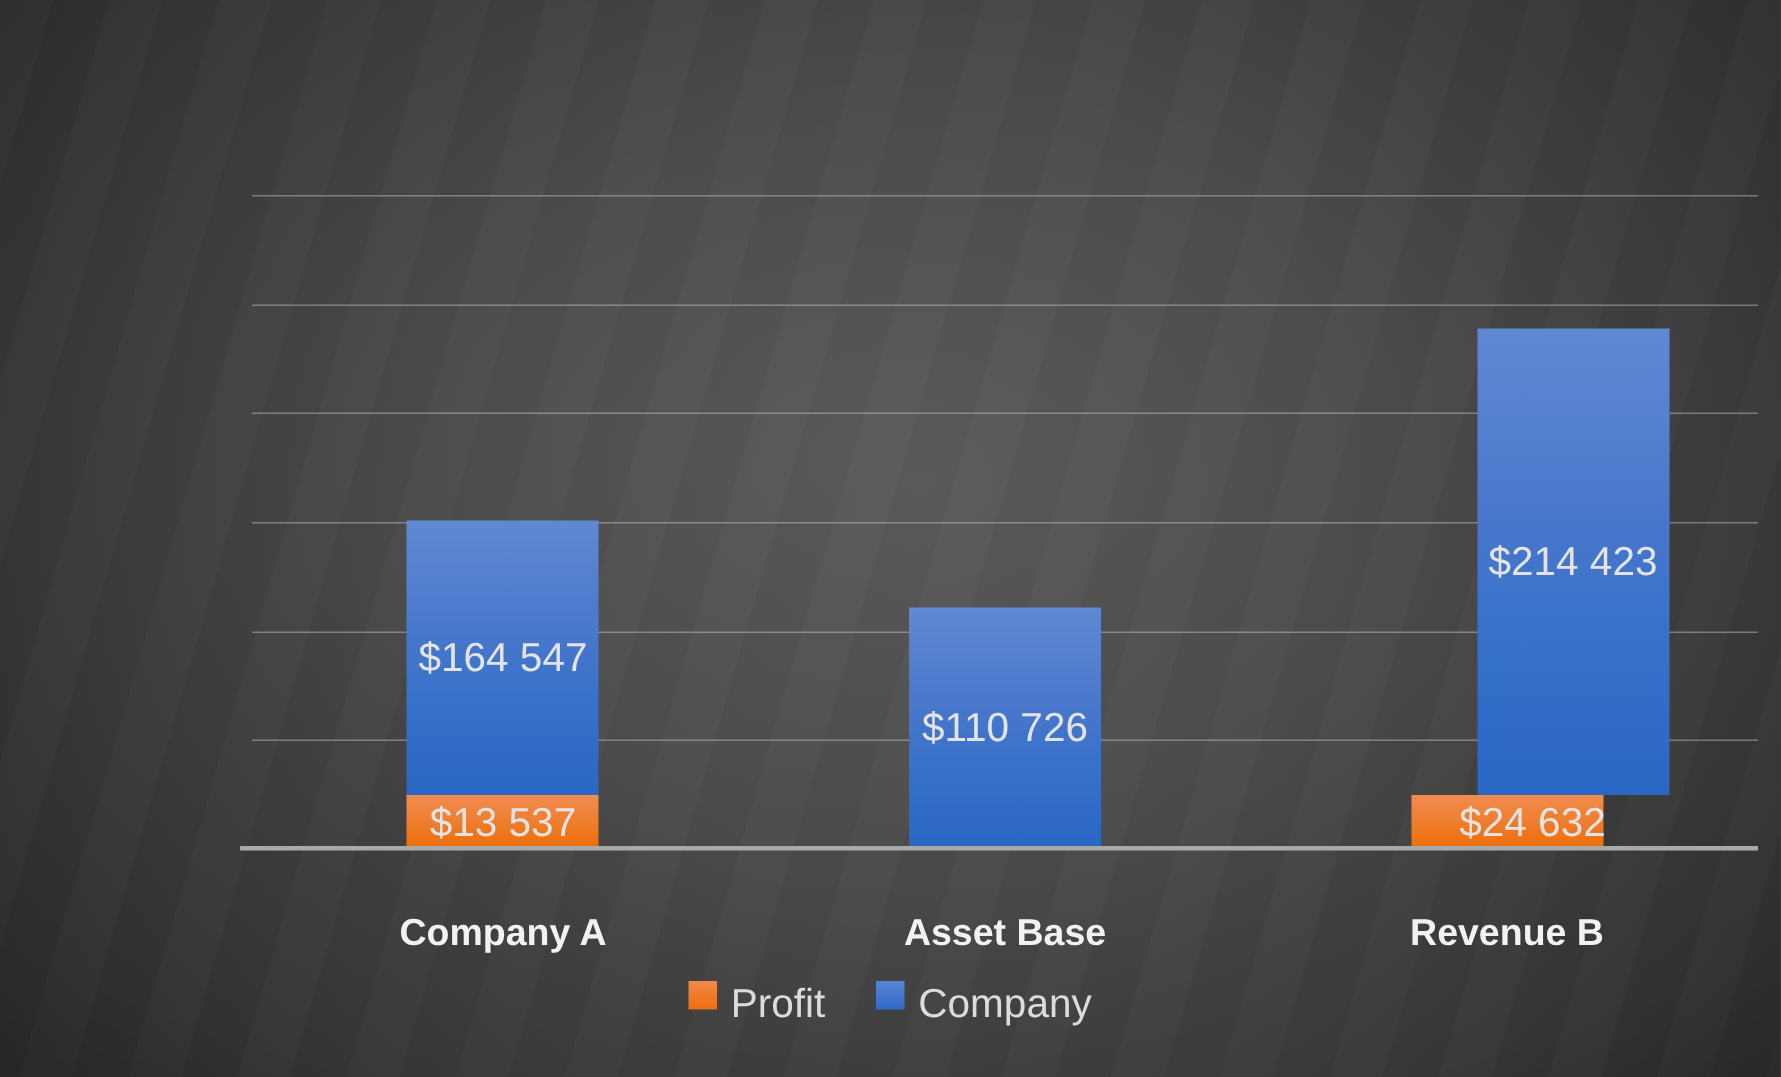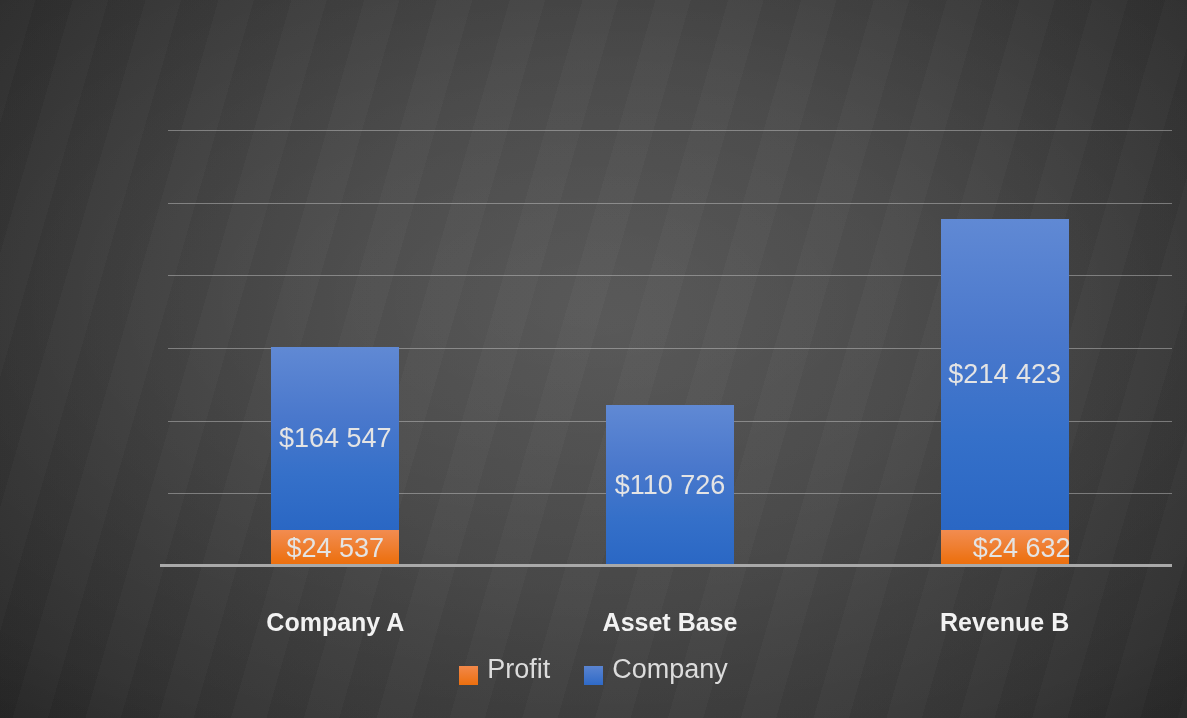--- a/index.html
+++ b/index.html
@@ -124,21 +124,21 @@
     left: 0;
     top: 654px;
     width: 1187px;
     display: flex;
     justify-content: center;
     align-items: center;
     gap: 34px;
   }
   .legend-item {
     display: flex;
-    align-items: flex-end;
+    align-items: flex-start;
     gap: 9px;
   }
   .legend-swatch {
     width: 19px;
     height: 19px;
     display: block;
   }
   .sw-profit { background: linear-gradient(to bottom, #f2884a 0%, #ec6f0e 100%); }
   .sw-revenue { background: linear-gradient(to bottom, #5a84d1 0%, #2f6ac7 100%); }
   .legend-text {
@@ -156,36 +156,36 @@
 
   <div class="plot" id="plot">
       <div class="gridline" style="top: 0px;"></div>
       <div class="gridline" style="top: 72.6667px;"></div>
       <div class="gridline" style="top: 145.333px;"></div>
       <div class="gridline" style="top: 218px;"></div>
       <div class="gridline" style="top: 290.667px;"></div>
       <div class="gridline" style="top: 363.333px;"></div>
       <div class="bar-group" style="left: 103.333px;">
         <div class="seg seg-profit" style="bottom: 0px; height: 35.6604px;">
-          <span class="seg-label">$24 537</span>
+          <span class="seg-label">$13 537</span>
         </div>
         <div class="seg seg-revenue" style="bottom: 35.6604px; height: 183px;">
           <span class="seg-label">$164 547</span>
         </div>
       </div>
       <div class="bar-group" style="left: 438px;">
         <div class="seg seg-revenue" style="bottom: 0px; height: 160.659px;">
           <span class="seg-label">$110 726</span>
         </div>
       </div>
       <div class="bar-group" style="left: 772.667px;">
         <div class="seg seg-profit" style="bottom: 0px; height: 35.7985px; padding-left: 34px;">
           <span class="seg-label">$24 632</span>
         </div>
-        <div class="seg seg-revenue" style="bottom: 35.7985px; height: 311.628px;">
+        <div class="seg seg-revenue" style="bottom: 35.7985px; height: 311.628px; margin-left: 44px;">
           <span class="seg-label">$214 423</span>
         </div>
       </div>
     </div>
 
   <div class="axis-baseline"></div>
 
   <div id="catlabels">
       <div class="cat-label" style="left: 185.333px;">Company A</div>
       <div class="cat-label" style="left: 520px;">Asset Base</div>

